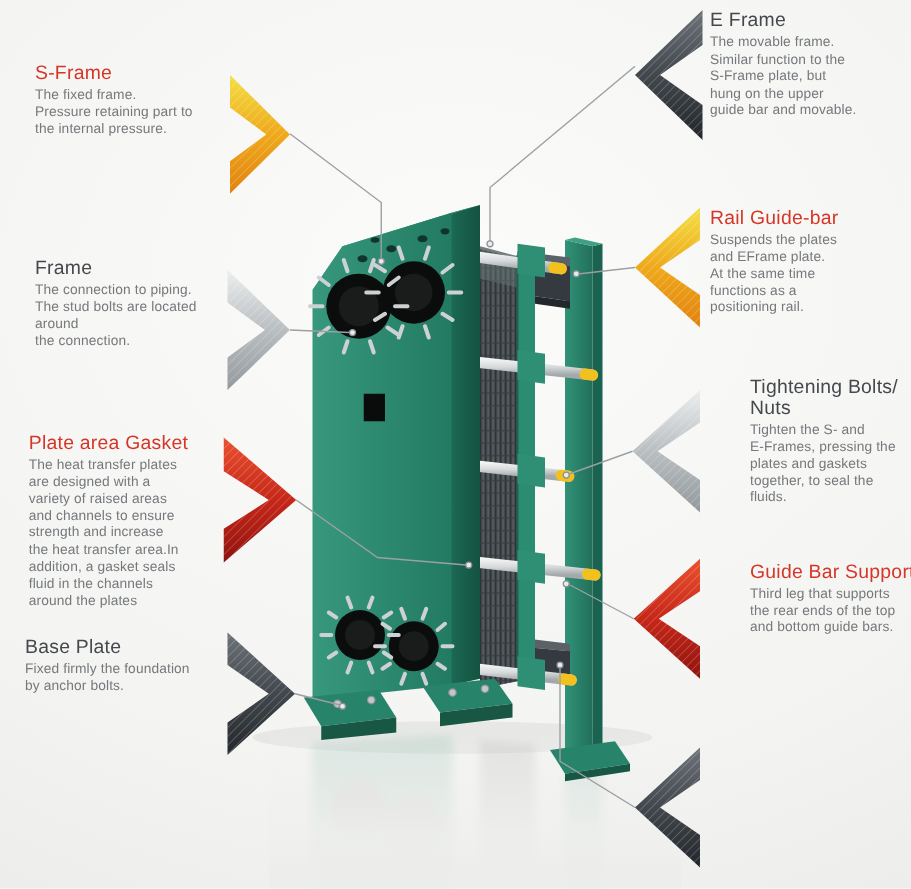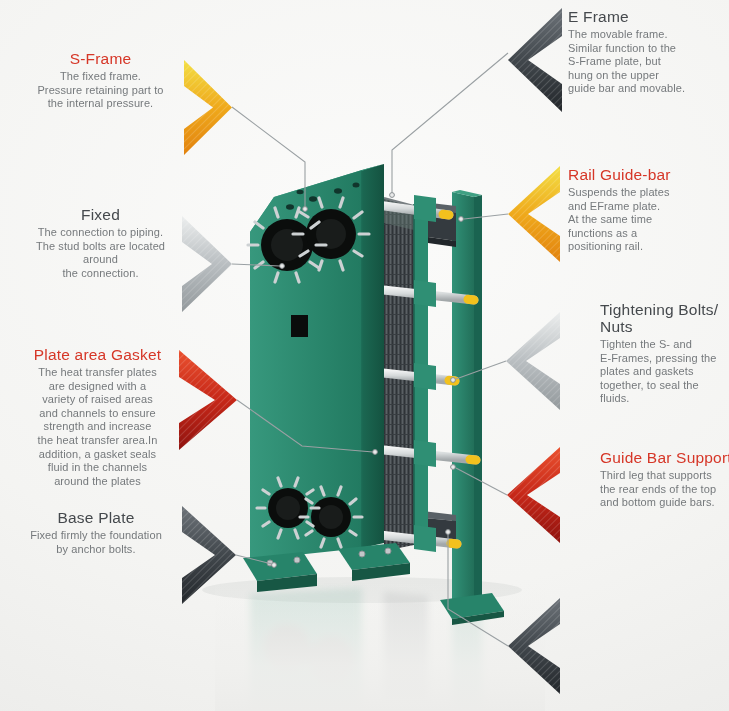--- a/index.html
+++ b/index.html
@@ -3,21 +3,21 @@
 <meta charset="utf-8">
 <style>
   html,body{margin:0;padding:0;}
   .canvas{
     position:relative;width:729px;height:711px;overflow:hidden;
     background:radial-gradient(120% 95% at 50% 32%, #fbfbfa 0%, #f4f4f2 55%, #e9e9e7 100%);
     font-family:"Liberation Sans", sans-serif;
   }
   .artwork{position:absolute;left:0;top:0;}
   .label{position:absolute;}
-  .label.left{text-align:center;}
+  .label.left{text-align:left;}
   .label.right{text-align:left;}
   .ltitle{
     font-size:15.5px;line-height:17px;font-weight:400;
     letter-spacing:0.2px;white-space:pre-line;margin-bottom:3px;
   }
   .ltitle.red{color:#d63627;}
   .ltitle.dark{color:#45494d;}
   .lbody{
     font-size:11px;line-height:13.6px;color:#75797c;
     white-space:pre-line;letter-spacing:0.1px;
@@ -272,21 +272,21 @@
   </svg>
 
   <div class="label left" style="top:50px;left:28px;width:145px;">
     <div class="ltitle red">S-Frame</div>
     <div class="lbody">The fixed frame.
 Pressure retaining part to
 the internal pressure.</div>
   </div>
 
   <div class="label left" style="top:206px;left:28px;width:145px;">
-    <div class="ltitle dark">Fixed</div>
+    <div class="ltitle dark">Frame</div>
     <div class="lbody">The connection to piping.
 The stud bolts are located
 around
 the connection.</div>
   </div>
 
   <div class="label left" style="top:346px;left:23px;width:149px;">
     <div class="ltitle red">Plate area Gasket</div>
     <div class="lbody">The heat transfer plates
 are designed with a

